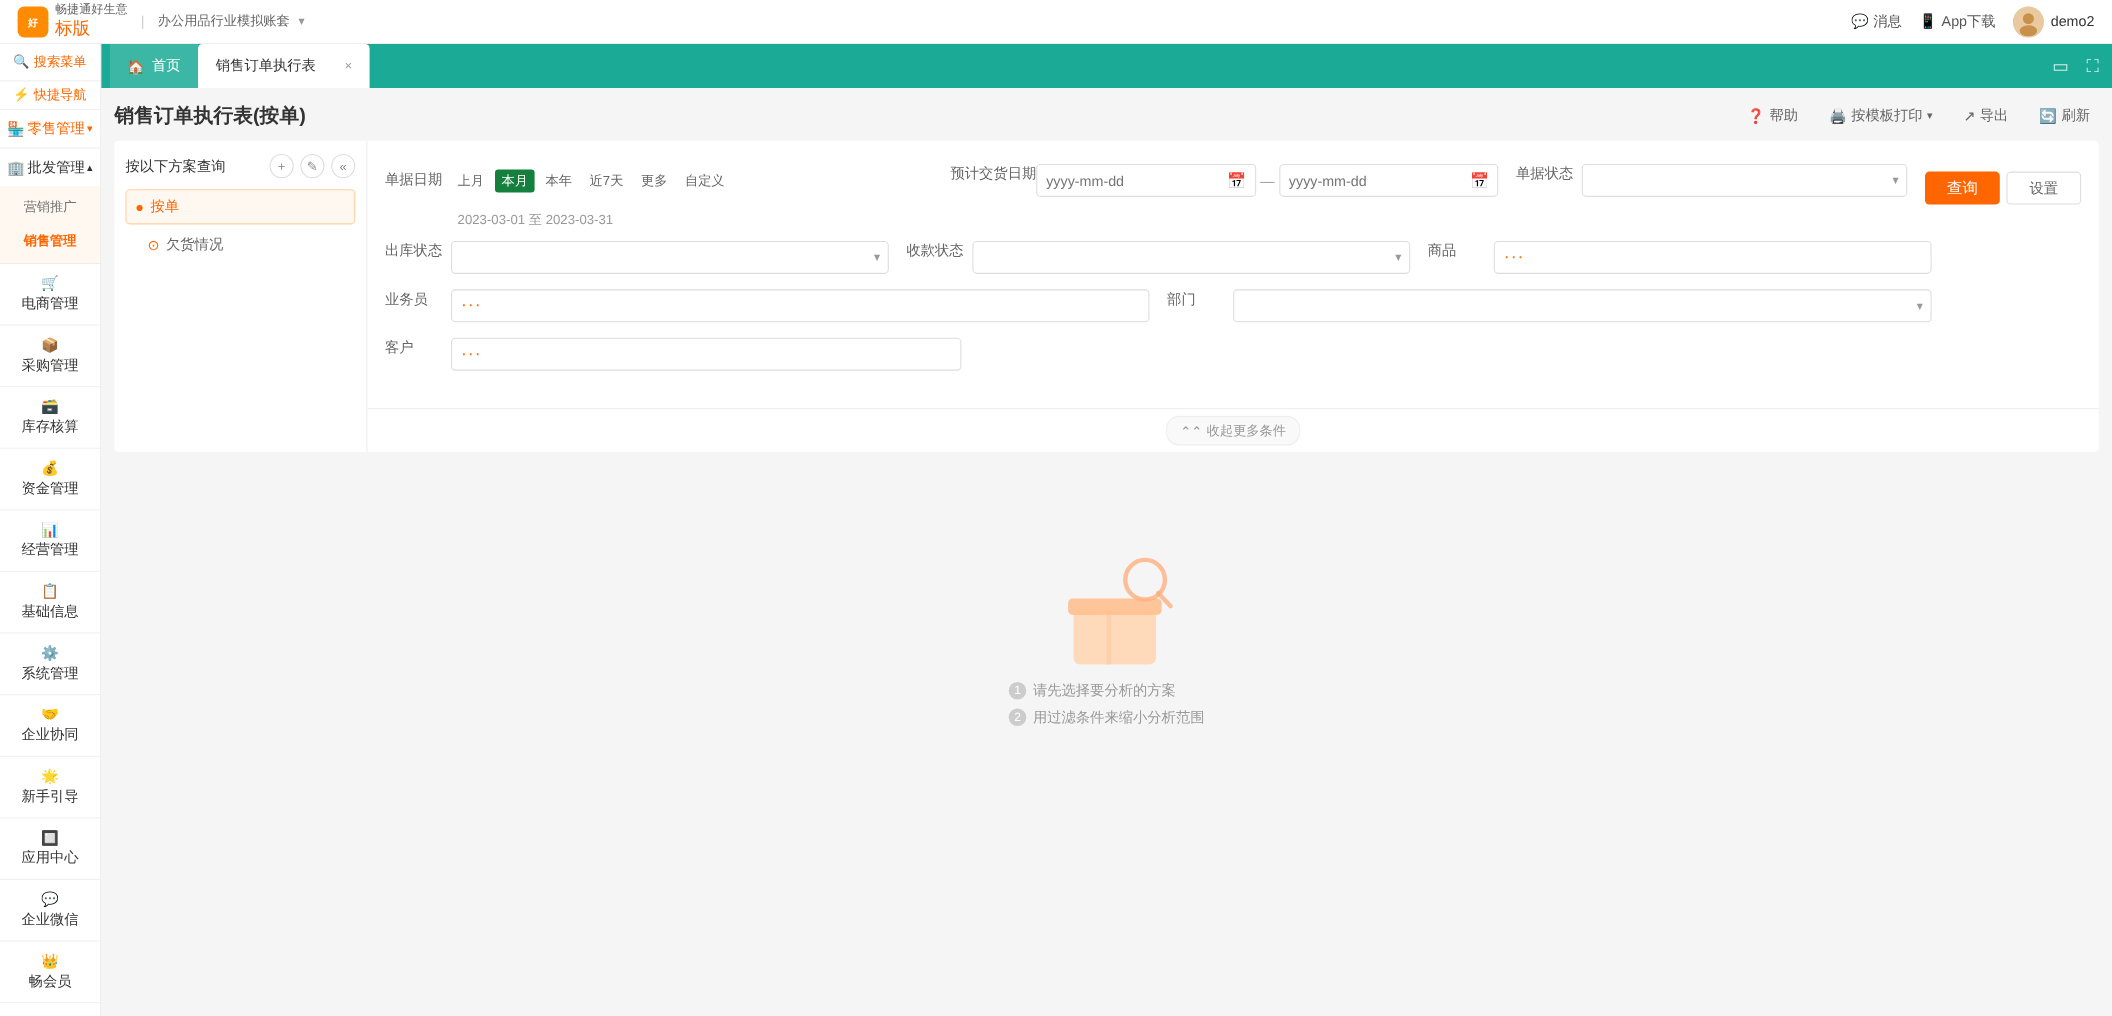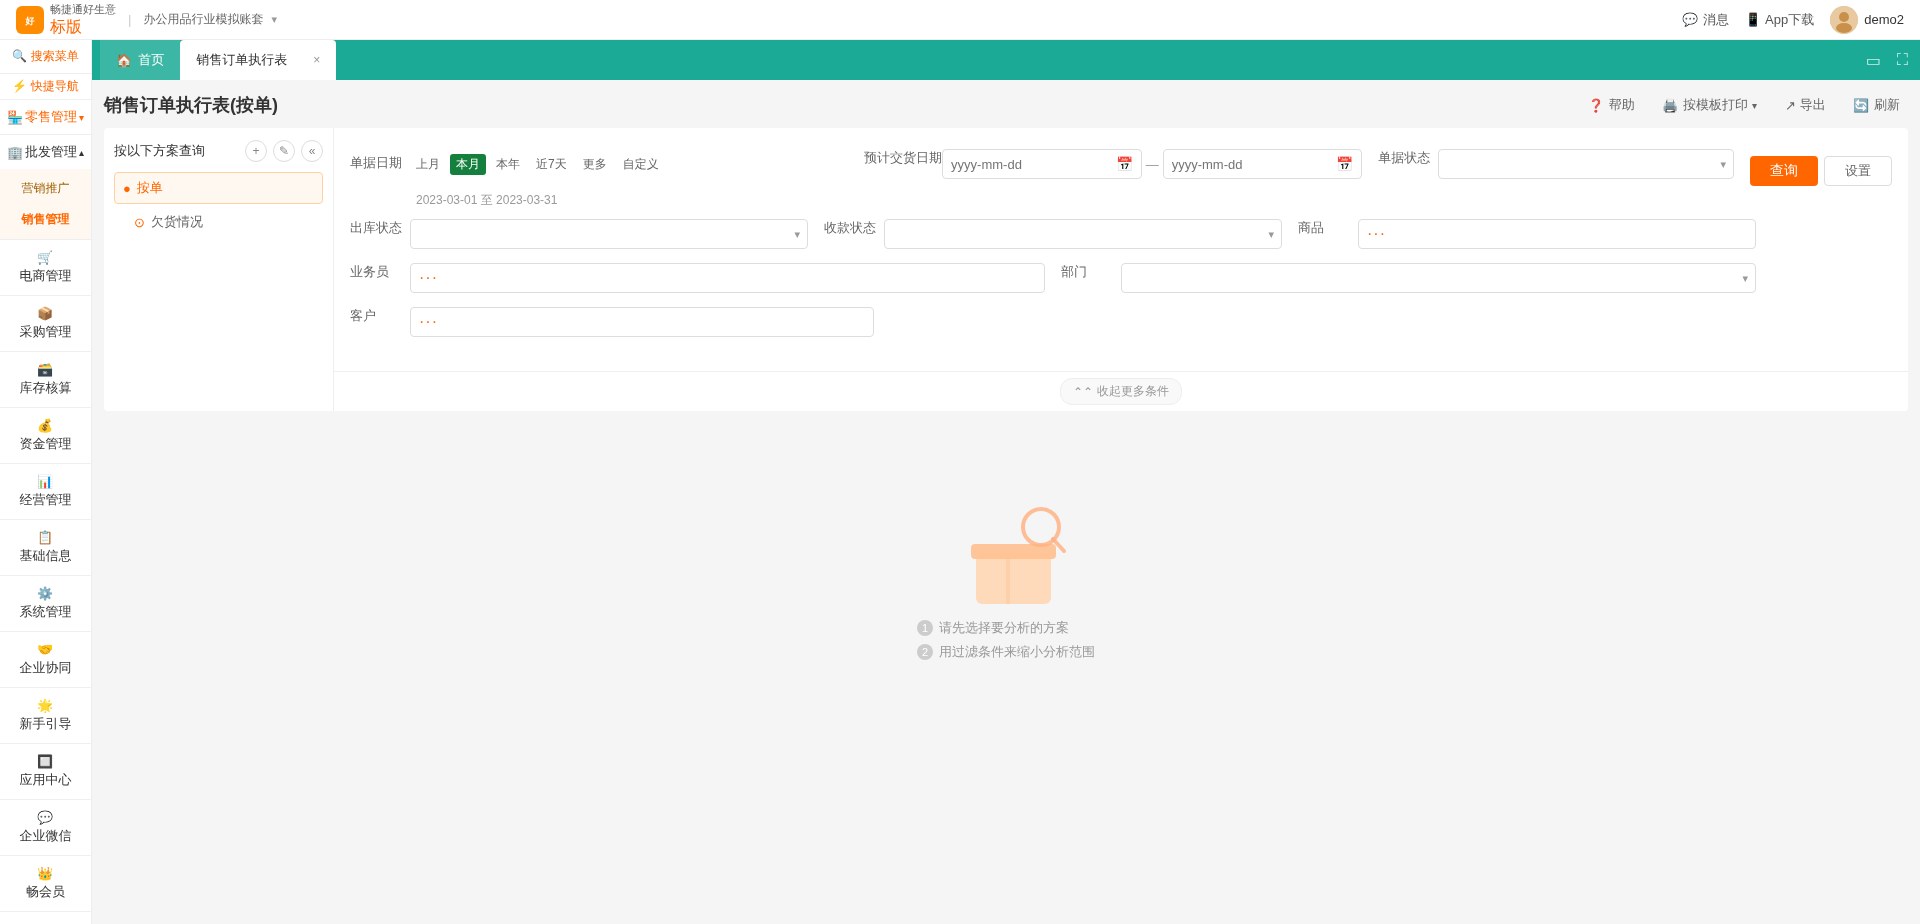--- a/index.html
+++ b/index.html
@@ -133,21 +133,21 @@
       gap: 2px;
     }
     .sidebar-item-header.active { color: #f60; }
     .sidebar-sub {
       padding: 4px 0;
       background: #fff8f0;
     }
     .sidebar-sub-item {
       padding: 7px 10px;
       font-size: 12px;
-      color: #a16207;
+      color: #737373;
       cursor: pointer;
       display: flex;
       align-items: center;
       gap: 4px;
       justify-content: center;
     }
     .sidebar-sub-item.active { color: #f60; font-weight: bold; }
 
     
     .content-area {

